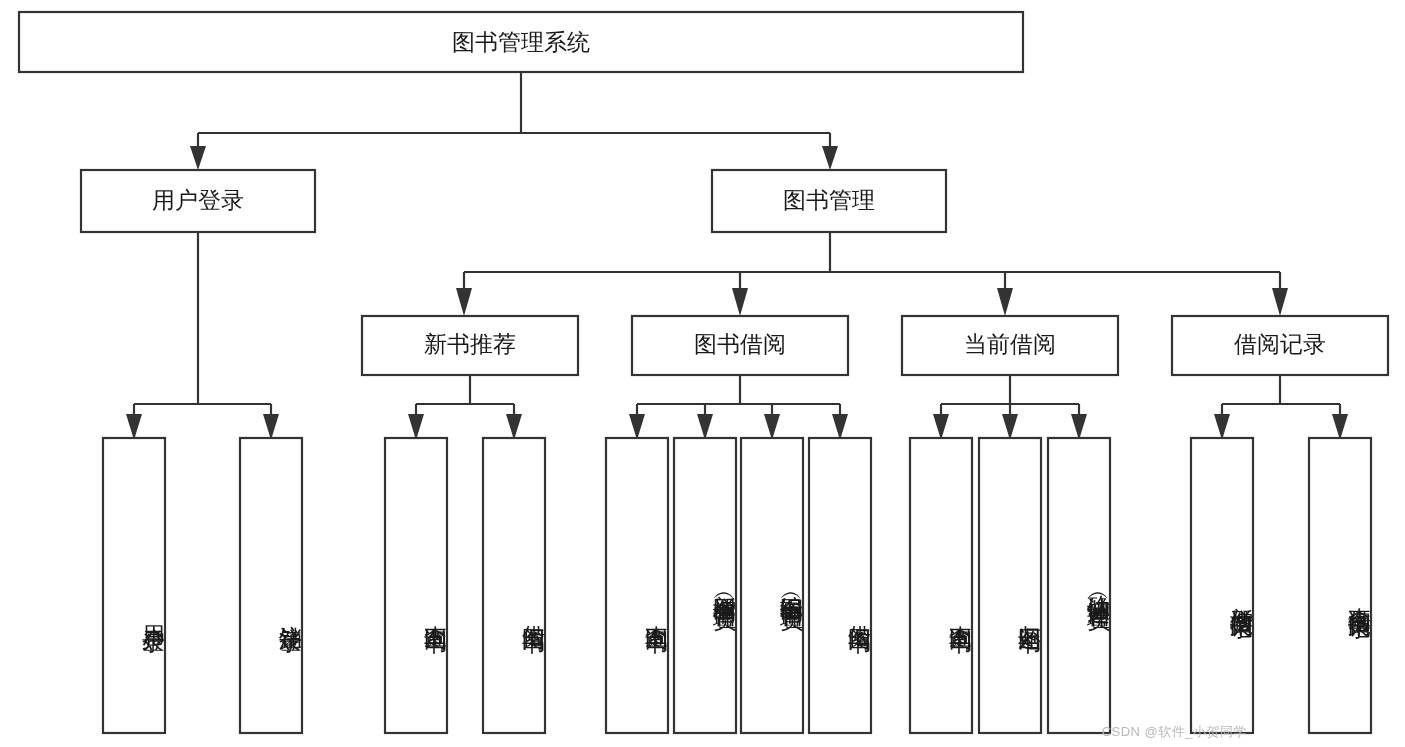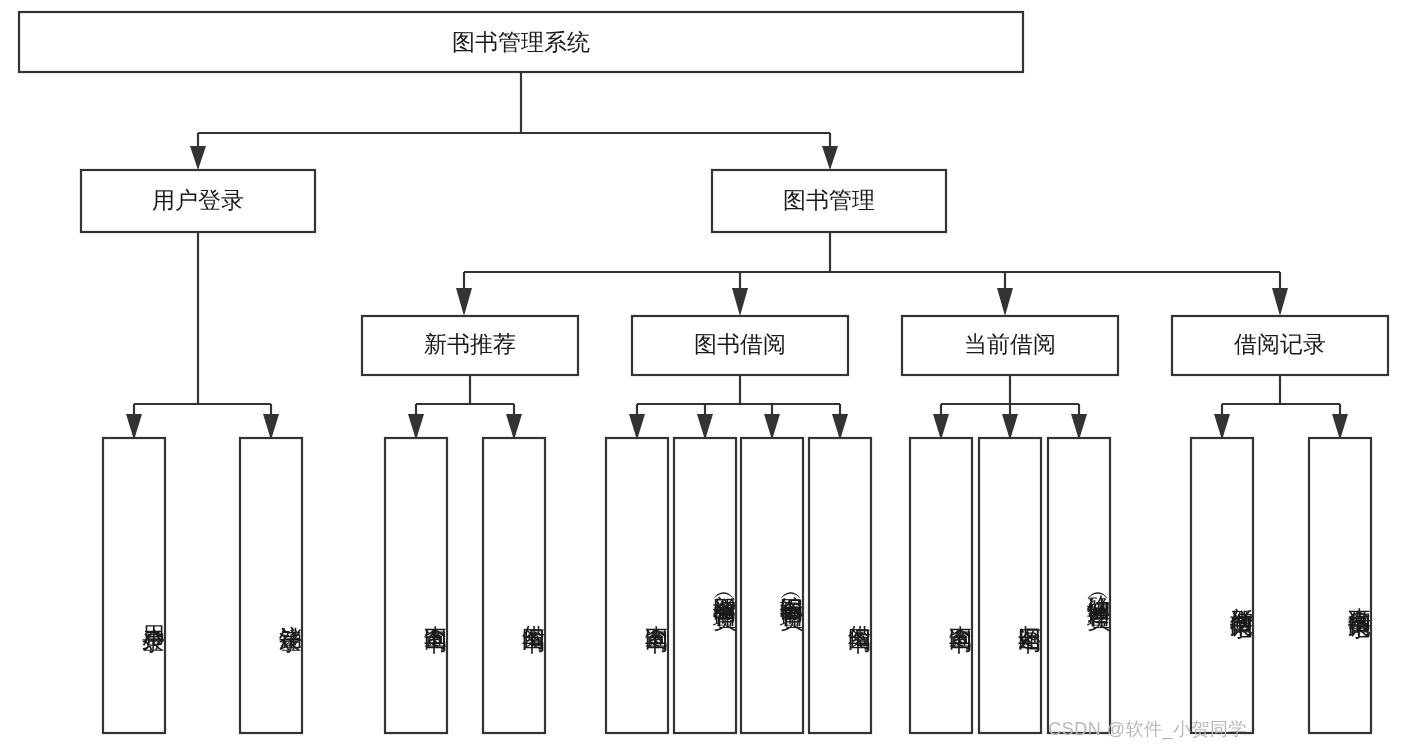--- a/index.html
+++ b/index.html
@@ -61,21 +61,21 @@
     align-items: flex-start;
     justify-content: center;
     white-space: nowrap;
     pointer-events: none;
   }
   .watermark {
     position: absolute;
     right: 8px;
     bottom: 6px;
     font-family: "Liberation Sans", "DejaVu Sans", sans-serif;
-    font-size: 18px;
+    font-size: 13px;
     color: #b8b8b8;
     letter-spacing: 0.5px;
     white-space: nowrap;
   }
 </style>
 </head>
 <body>
 
 <div id="diagram-root">
 

